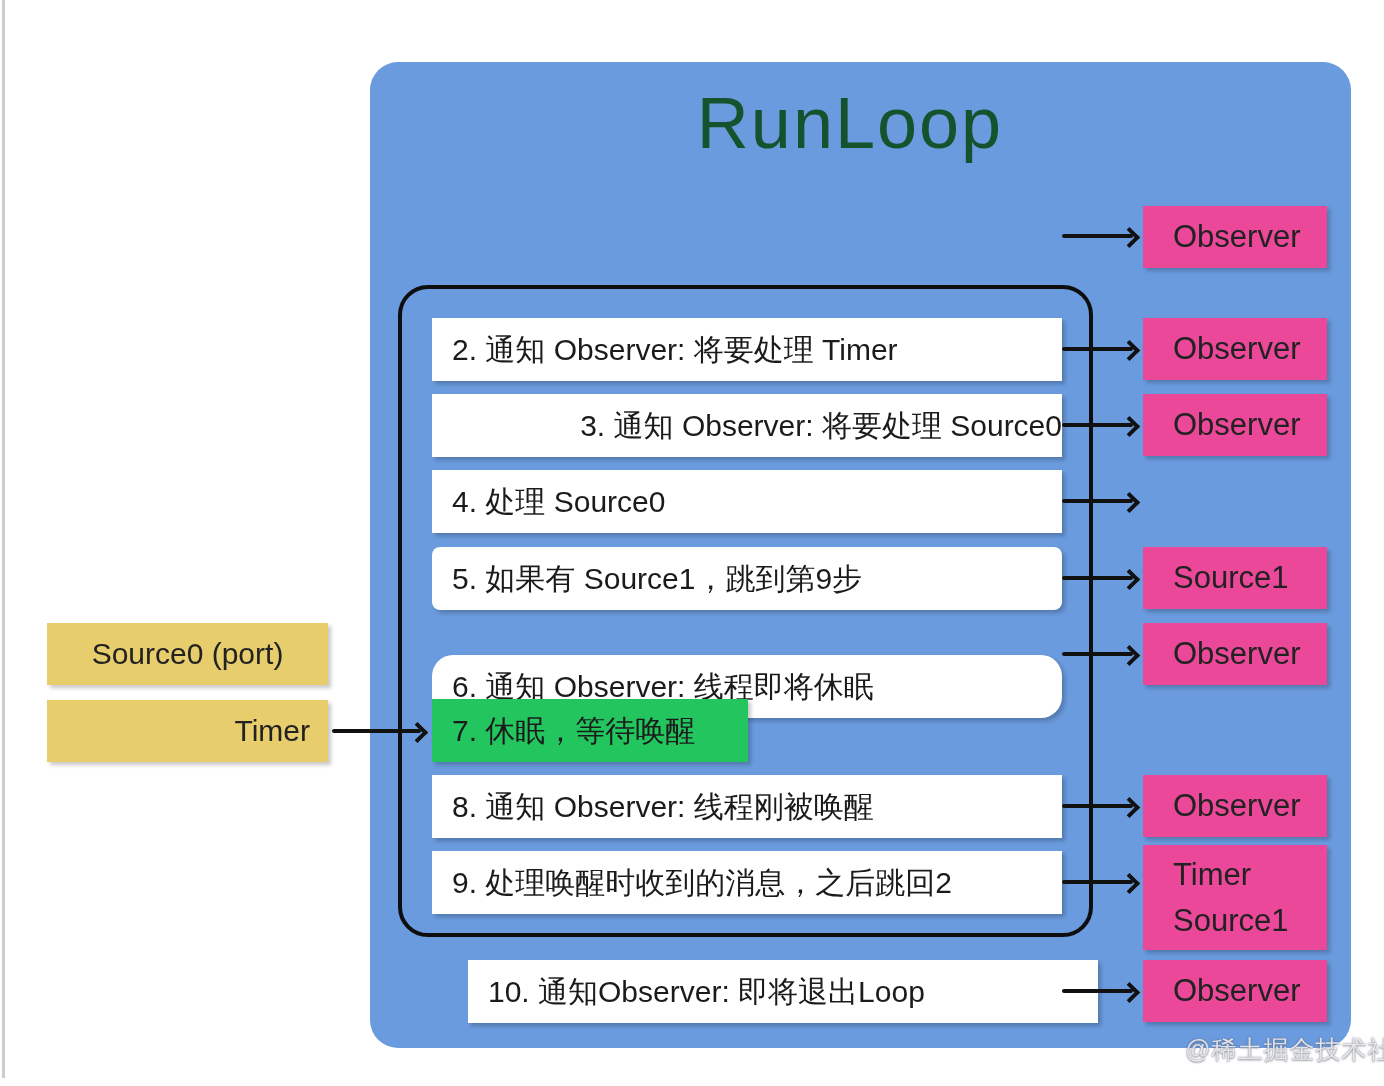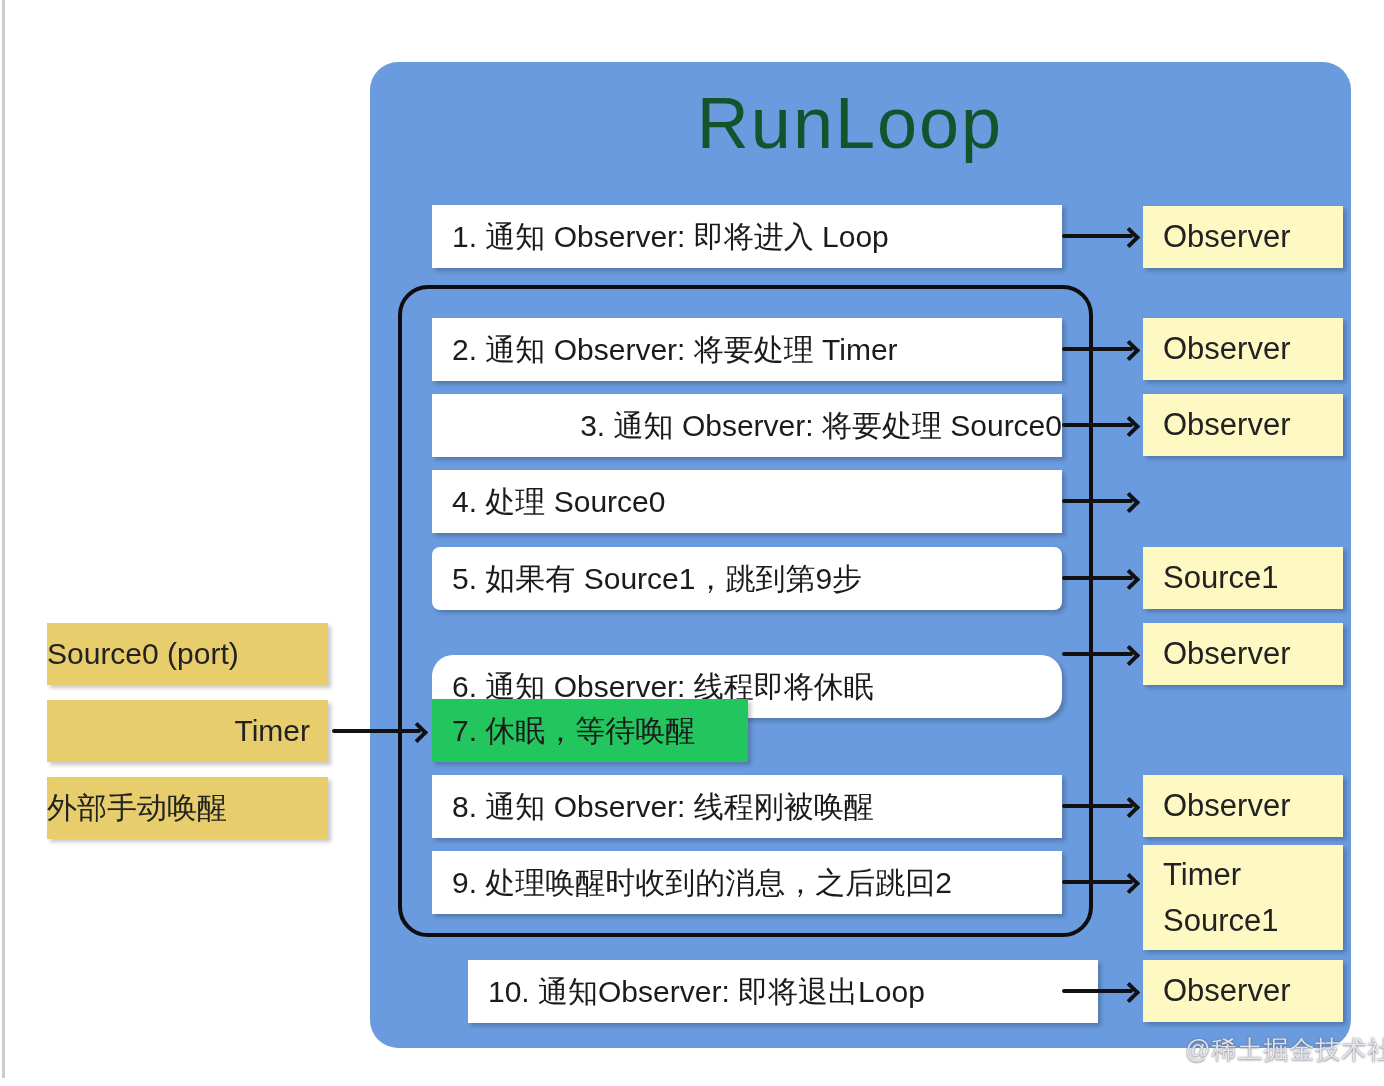--- a/index.html
+++ b/index.html
@@ -36,38 +36,38 @@
     box-shadow:3px 3px 4px rgba(0,0,0,0.22);
     font-size:30px;line-height:63px;
     padding-left:20px;box-sizing:border-box;
     white-space:nowrap;color:#1b1b1b;
   }
   .step.highlight{background:#22c55e;width:316px;}
   .s0{top:205px;} .s1{top:318px;} .s2{top:394px;text-align:right;} .s3{top:470px;}
   .s4{top:547px;border-radius:8px;} .s5{top:655px;border-radius:21px;} .s6{top:699px;} .s7{top:775px;}
   .s8{top:851px;} .s9{top:960px;margin-left:36px;}
   .rbox{
-    position:absolute;left:1143px;width:200px;height:62px;
-    background:#fef9c3;
+    position:absolute;left:1143px;width:184px;height:62px;
+    background:#ec4899;
     box-shadow:3px 3px 4px rgba(0,0,0,0.22);
     font-size:31px;line-height:62px;
-    padding-left:20px;box-sizing:border-box;
+    padding-left:30px;box-sizing:border-box;
     white-space:nowrap;color:#222222;
   }
   .rb0{top:206px;} .rb1{top:318px;} .rb2{top:394px;} .rb3{top:470px;}
   .rb4{top:547px;} .rb5{top:623px;} .rb6{top:775px;}
   .rb7{top:845px;height:105px;line-height:46px;padding-top:7px;}
   .rb7 span{display:block;}
   .rb8{top:960px;}
   .lbox{
     position:absolute;left:47px;width:281px;height:62px;
     background:#E7CD6C;
     box-shadow:3px 3px 4px rgba(0,0,0,0.22);
     font-size:30px;line-height:62px;
-    box-sizing:border-box;text-align:left;
+    box-sizing:border-box;text-align:center;
     white-space:nowrap;color:#222222;
   }
   .lb0{top:623px;} .lb1{top:700px;text-align:right;padding-right:18px;} .lb2{top:777px;}
   .arrow{position:absolute;height:20px;}
   .arrow .shaft{
     position:absolute;left:0;right:7px;top:8px;height:4px;
     background:#111111;border-radius:2px;
   }
   .arrow .head{
     position:absolute;right:3px;top:4px;width:11px;height:11px;
@@ -93,21 +93,20 @@
 <div class="canvas">
 
   <div class="page-left-border"></div>
 
   <div class="panel"></div>
 
   <div class="diagram-title">RunLoop</div>
 
   <div class="loop-rect"></div>
 
-  <div class="step s0">1. 通知 Observer: 即将进入 Loop</div>
   <div class="step s1">2. 通知 Observer: 将要处理 Timer</div>
   <div class="step s2">3. 通知 Observer: 将要处理 Source0</div>
   <div class="step s3">4. 处理 Source0</div>
   <div class="step s4">5. 如果有 Source1，跳到第9步</div>
   <div class="step s5">6. 通知 Observer: 线程即将休眠</div>
   <div class="step s6 highlight">7. 休眠，等待唤醒</div>
   <div class="step s7">8. 通知 Observer: 线程刚被唤醒</div>
   <div class="step s8">9. 处理唤醒时收到的消息，之后跳回2</div>
   <div class="step s9">10. 通知Observer: 即将退出Loop</div>
 
@@ -118,21 +117,20 @@
   <div class="rbox rb5">Observer</div>
   <div class="rbox rb6">Observer</div>
   <div class="rbox rb7">
     <span>Timer</span>
     <span>Source1</span>
   </div>
   <div class="rbox rb8">Observer</div>
 
   <div class="lbox lb0">Source0 (port)</div>
   <div class="lbox lb1">Timer</div>
-  <div class="lbox lb2">外部手动唤醒</div>
 
   <div class="arrow ar ar0">
       <div class="shaft"></div>
       <div class="head"></div>
     </div>
   <div class="arrow ar ar1">
       <div class="shaft"></div>
       <div class="head"></div>
     </div>
   <div class="arrow ar ar2">

